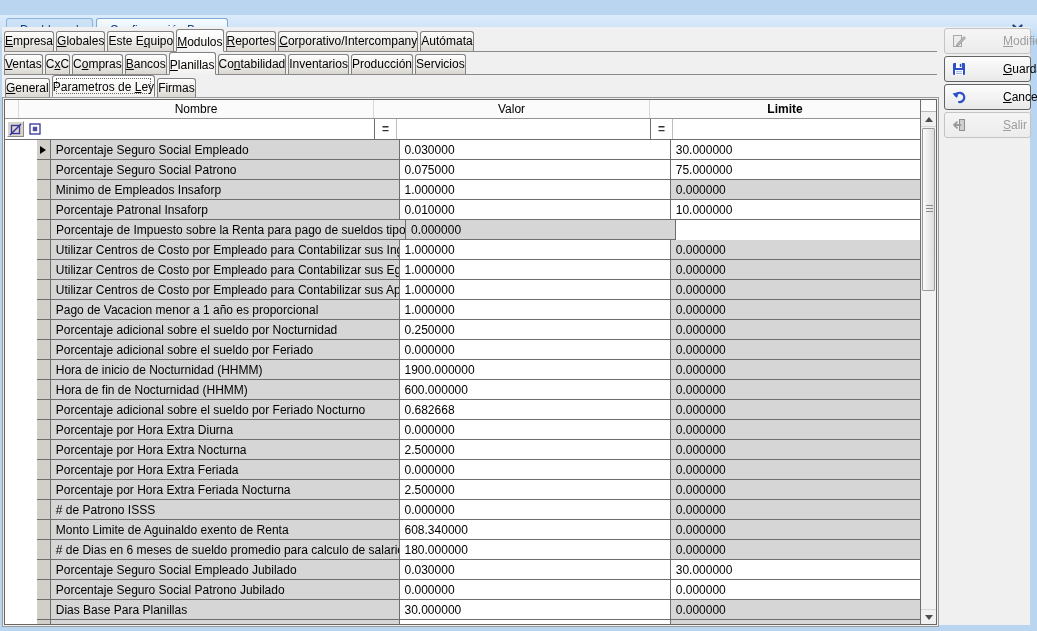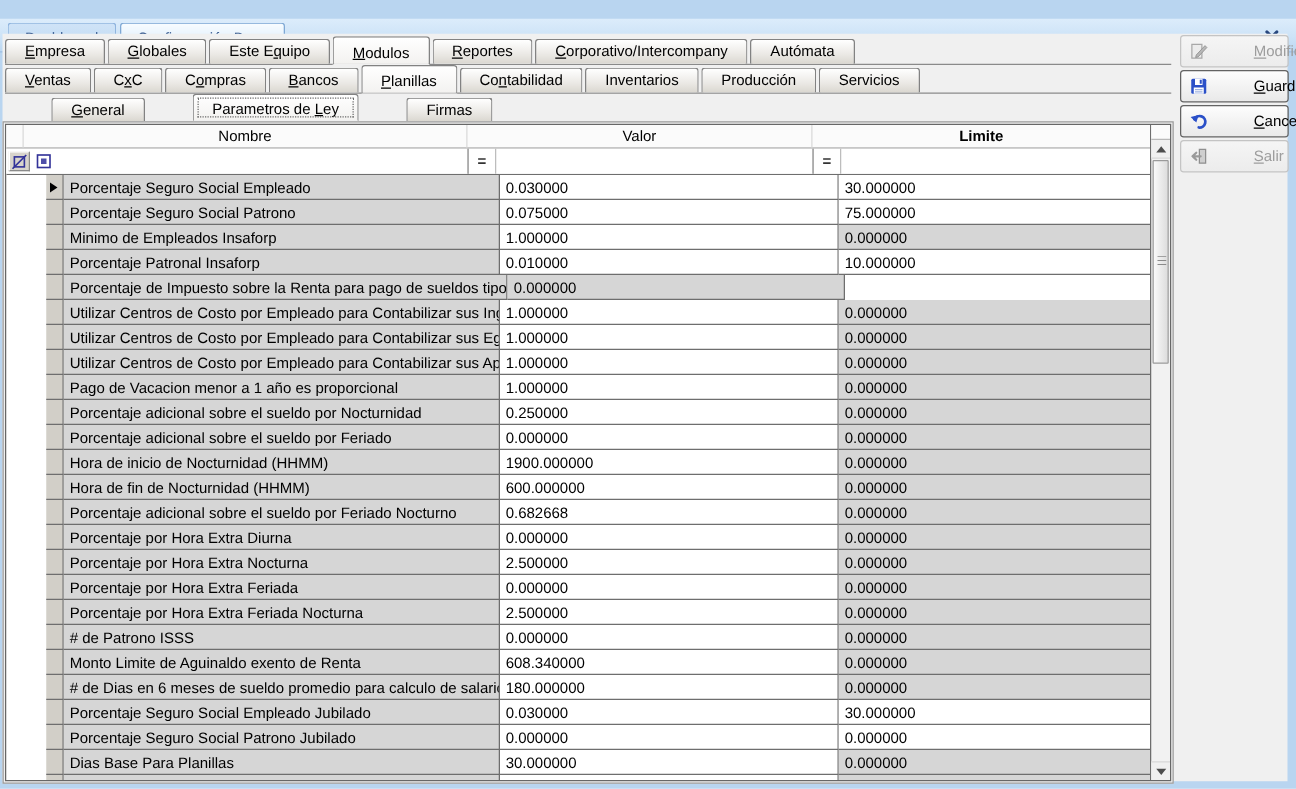--- a/index.html
+++ b/index.html
@@ -38,31 +38,31 @@
     position:absolute; top:27px; left:2px; width:1028px; height:598px;
     background:#f0f0f0;
   }
   
   .strip { position:absolute; display:flex; align-items:flex-end; }
   .strip.hasline { border-bottom:1px solid #8a8a8a; }
   #tabs1 { top:2px;  left:2px; width:933px; height:23px; }
   #tabs2 { top:25px; left:2px; width:933px; height:23px; }
   #tabs3 { top:48px; left:3px; height:22px; }
   .tab {
-    height:20px; padding:2px 15px 3px; margin-right:2px; white-space:nowrap;
+    height:20px; padding:2px 0 3px; margin-right:2px; white-space:nowrap;
     border:1px solid #828282; border-bottom:none; border-radius:3px 3px 0 0;
     background: linear-gradient(180deg,#ffffff 0%,#ebe9e5 60%,#dad7d0 100%);
     cursor:default; position:relative;
   }
   .tab.active {
     height:23px; padding-top:5px; z-index:2;
     background: linear-gradient(180deg,#ffffff 0%,#f3f2f0 100%);
     margin-bottom:-1px; border-bottom:1px solid #f0f0f0;
   }
-  #tabs3 .tab { height:19px;margin-left:36px; }
+  #tabs3 .tab { height:19px; }
   #tabs3 .tab.active { height:22px; padding-top:4px; margin-bottom:0; border-bottom:1px solid #f0f0f0; }
   .tab.focused::after {
     content:""; position:absolute; inset:2px 3px 2px 3px;
     border:1px dotted #6a6a6a;
   }
   u { text-decoration:underline; }
   
   .grid-outer {
     position:absolute; top:70px; left:0; width:937px; height:530px;
     border:1px solid #9a9a9a; background:#f0f0f0; padding:1px;

